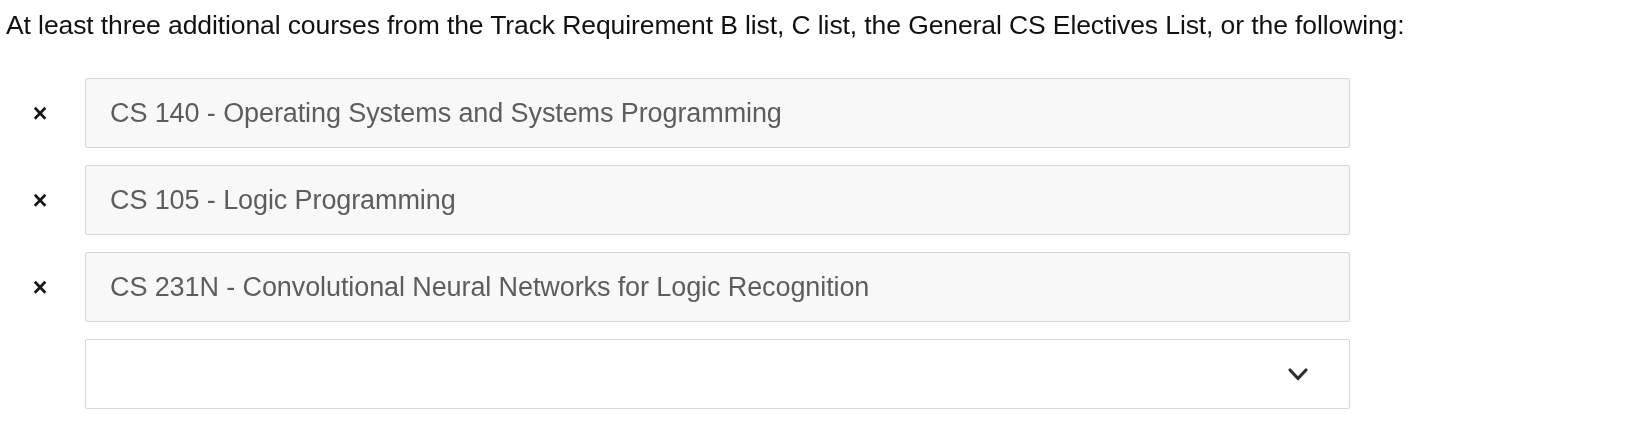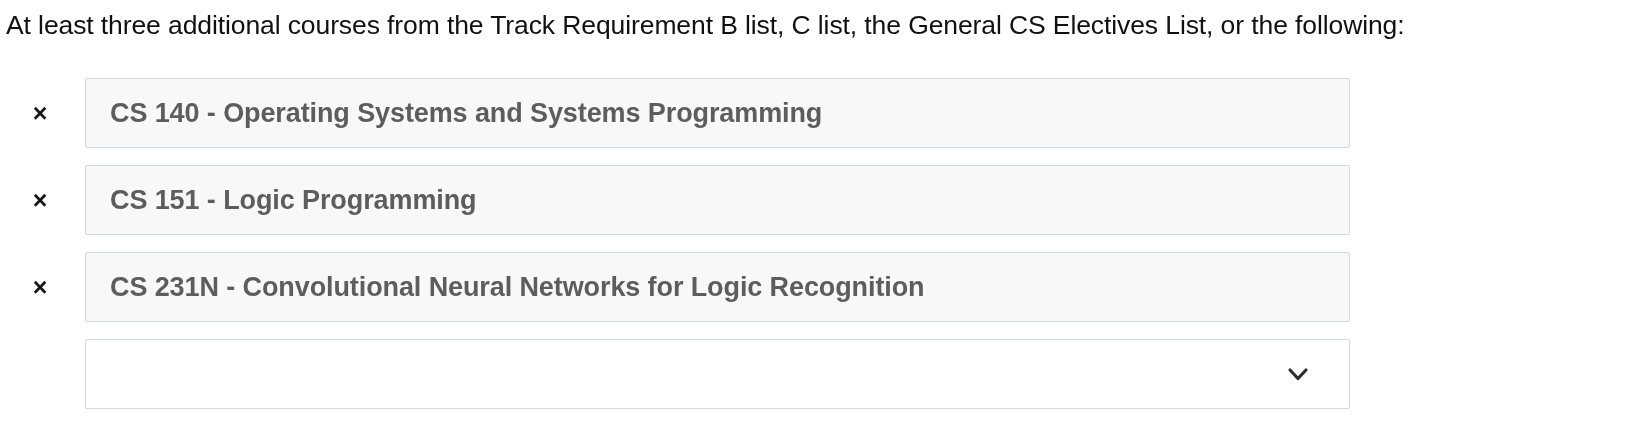--- a/index.html
+++ b/index.html
@@ -72,21 +72,20 @@
     top: 0;
     width: 1265px;
     height: 70px;
     background: #f8f8f8;
     border: 1px solid #d2d7dc;
     border-radius: 2px;
     display: flex;
     align-items: center;
     padding: 0 24px;
     cursor: pointer;
-    font-weight: bold;
   }
 
   .course-field-text {
     font-size: 27px;
     line-height: 34px;
     color: #5d5d5d;
     letter-spacing: -0.1px;
     white-space: nowrap;
     overflow: hidden;
   }
@@ -150,21 +149,21 @@
     <div class="course-row">
       <button class="remove-button">×</button>
       <div class="course-field">
         <span class="course-field-text">CS 140 - Operating Systems and Systems Programming</span>
       </div>
     </div>
 
     <div class="course-row">
       <button class="remove-button">×</button>
       <div class="course-field">
-        <span class="course-field-text">CS 151 - Logic Programming</span>
+        <span class="course-field-text">CS 105 - Logic Programming</span>
       </div>
     </div>
 
     <div class="course-row">
       <button class="remove-button">×</button>
       <div class="course-field">
         <span class="course-field-text">CS 231N - Convolutional Neural Networks for Logic Recognition</span>
       </div>
     </div>
 

